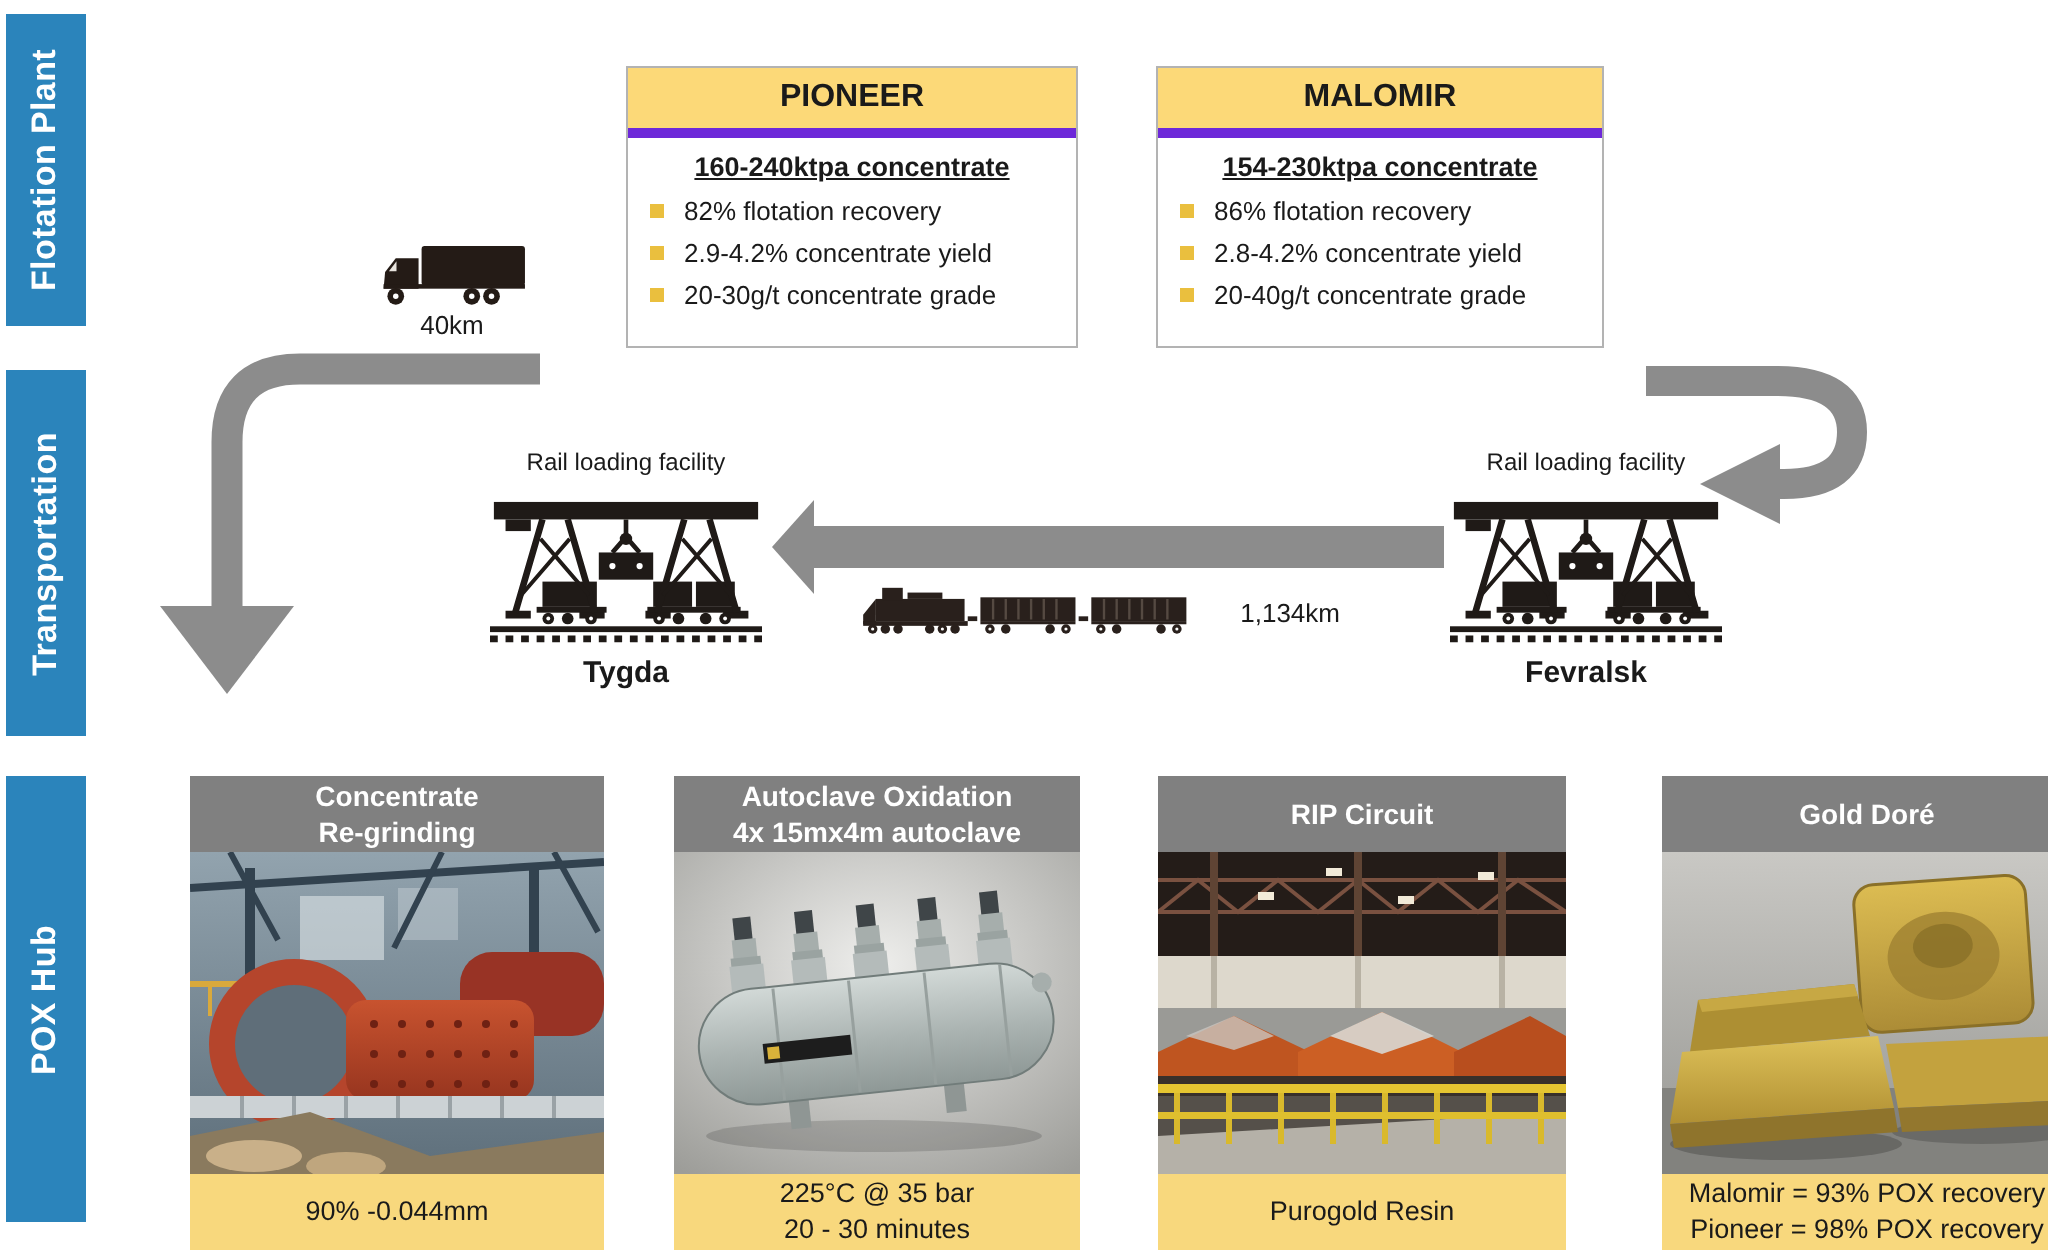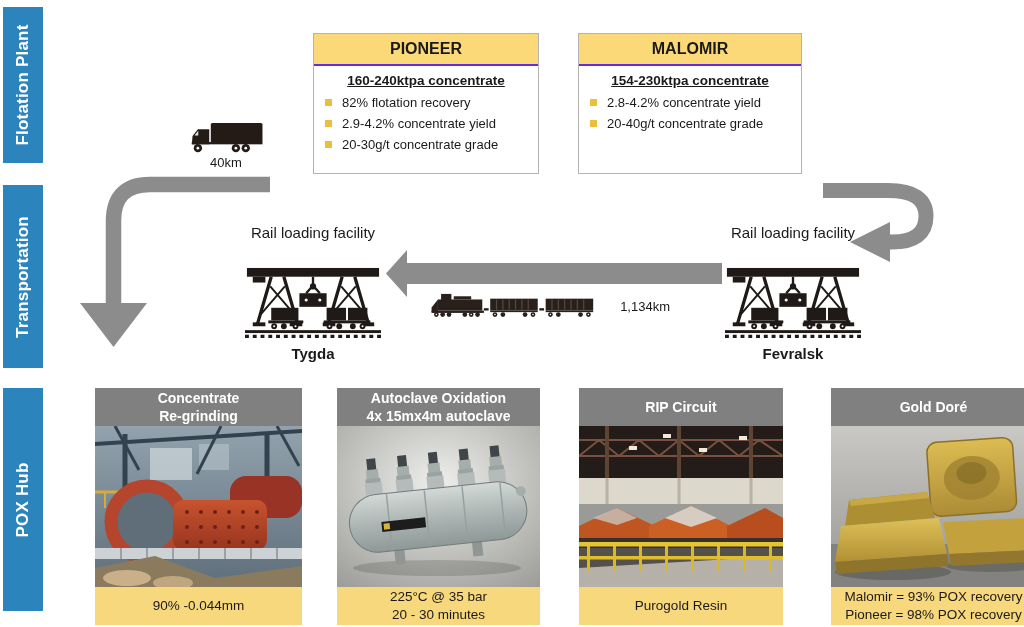--- a/index.html
+++ b/index.html
@@ -12,21 +12,21 @@
   .sideblock span { transform:rotate(-90deg); white-space:nowrap; color:#fff;
                     font-weight:bold; font-size:17px; letter-spacing:.2px; }
   .sb1 { top:7px;   height:156px; }
   .sb2 { top:185px; height:183px; }
   .sb3 { top:388px; height:223px; }
 
   
   .infobox { position:absolute; top:33px; background:#fff; border:1px solid #b3b3b3; }
   .box-pioneer { left:313px; width:224px; height:139px; }
   .box-malomir { left:578px; width:222px; height:139px; }
-  .infobox-header { height:30px; background:#fcd978; border-bottom:2px solid #6d28d9;
+  .infobox-header { height:30px; background:#fcd978; border-bottom:5px solid #6d28d9;
                     display:flex; align-items:center; justify-content:center;
                     font-weight:bold; font-size:16px; }
   .infobox-body { padding:7px 8px 6px 8px; }
   .throughput { text-align:center; font-weight:bold; font-size:13.5px;
                 text-decoration:underline; margin-bottom:7px; }
   .bullet-row { display:flex; align-items:flex-start; font-size:13px;
                 line-height:16px; margin-bottom:5px; }
   .bullet-sq { flex:none; width:7px; height:7px; background:#eabf3e;
                margin:4px 10px 0 3px; }
 
@@ -43,21 +43,21 @@
   .arrow { position:absolute; }
   .arrow-a { left:78px;  top:170px; }
   .arrow-b { left:820px; top:176px; }
   .arrow-c { left:384px; top:247px; }
 
   
   .facility { position:absolute; top:224px; width:140px; display:flex;
               flex-direction:column; align-items:center; }
   .fac-tygda    { left:243px; }
   .fac-fevralsk { left:723px; }
-  .fac-label { font-size:15px; margin-bottom:22px; white-space:nowrap; }
+  .fac-label { font-size:12px; margin-bottom:8px; white-space:nowrap; }
   .fac-city  { font-weight:bold; font-size:15px; margin-top:6px; }
 
   
   .traingrp { position:absolute; left:430px; top:288px; width:240px;
               display:flex; flex-direction:row; align-items:center; }
   .rail-dist { font-size:13px; margin-top:3px; }
 
   
   .panel { position:absolute; top:388px; }
   .p1 { left:95px;  width:207px; }
@@ -162,20 +162,24 @@
       </div>
     </div>
   </div>
 
   <div class="infobox box-malomir">
     <div class="infobox-header">MALOMIR</div>
     <div class="infobox-body">
       <div class="throughput">154-230ktpa concentrate</div>
       <div class="bullet-row">
         <span class="bullet-sq"></span>
+        <span>86% flotation recovery</span>
+      </div>
+      <div class="bullet-row">
+        <span class="bullet-sq"></span>
         <span>2.8-4.2% concentrate yield</span>
       </div>
       <div class="bullet-row">
         <span class="bullet-sq"></span>
         <span>20-40g/t concentrate grade</span>
       </div>
     </div>
   </div>
 
   <div class="truckgrp t-pioneer">

